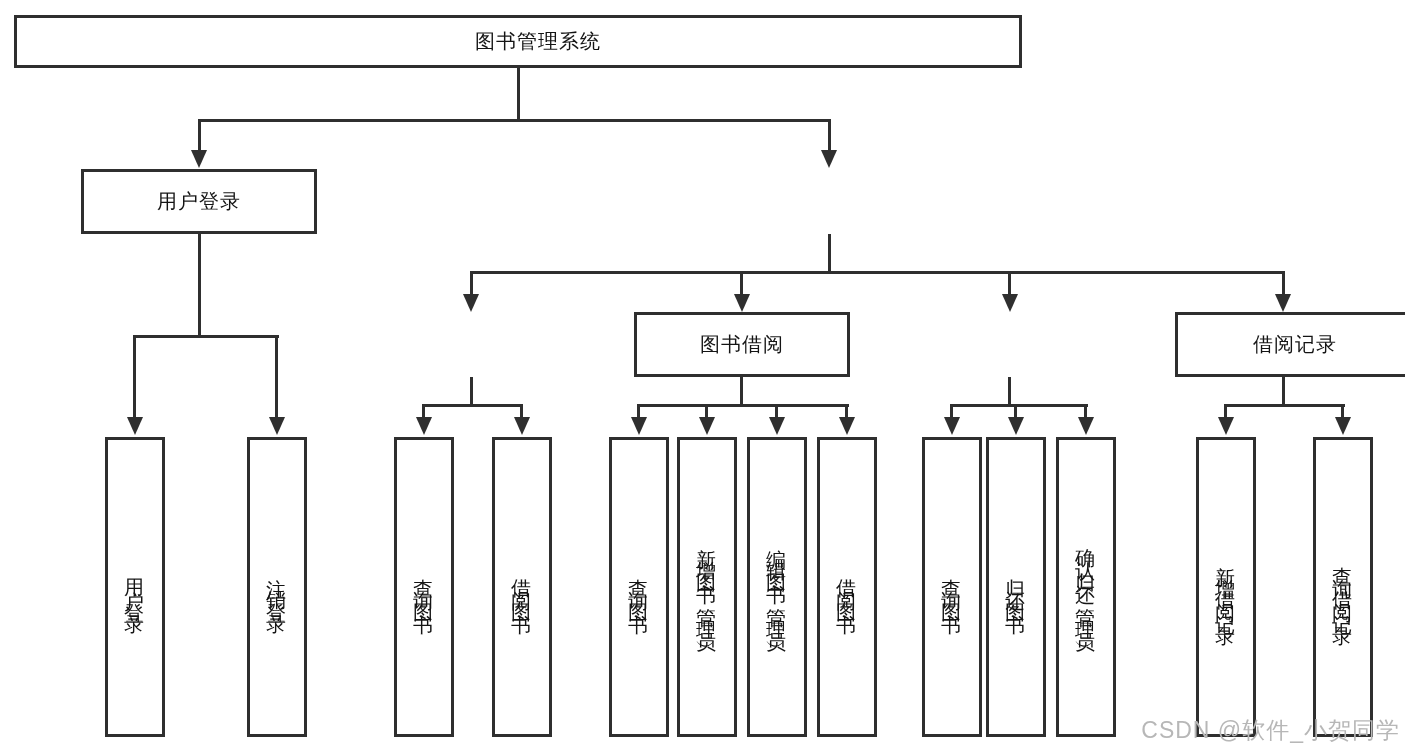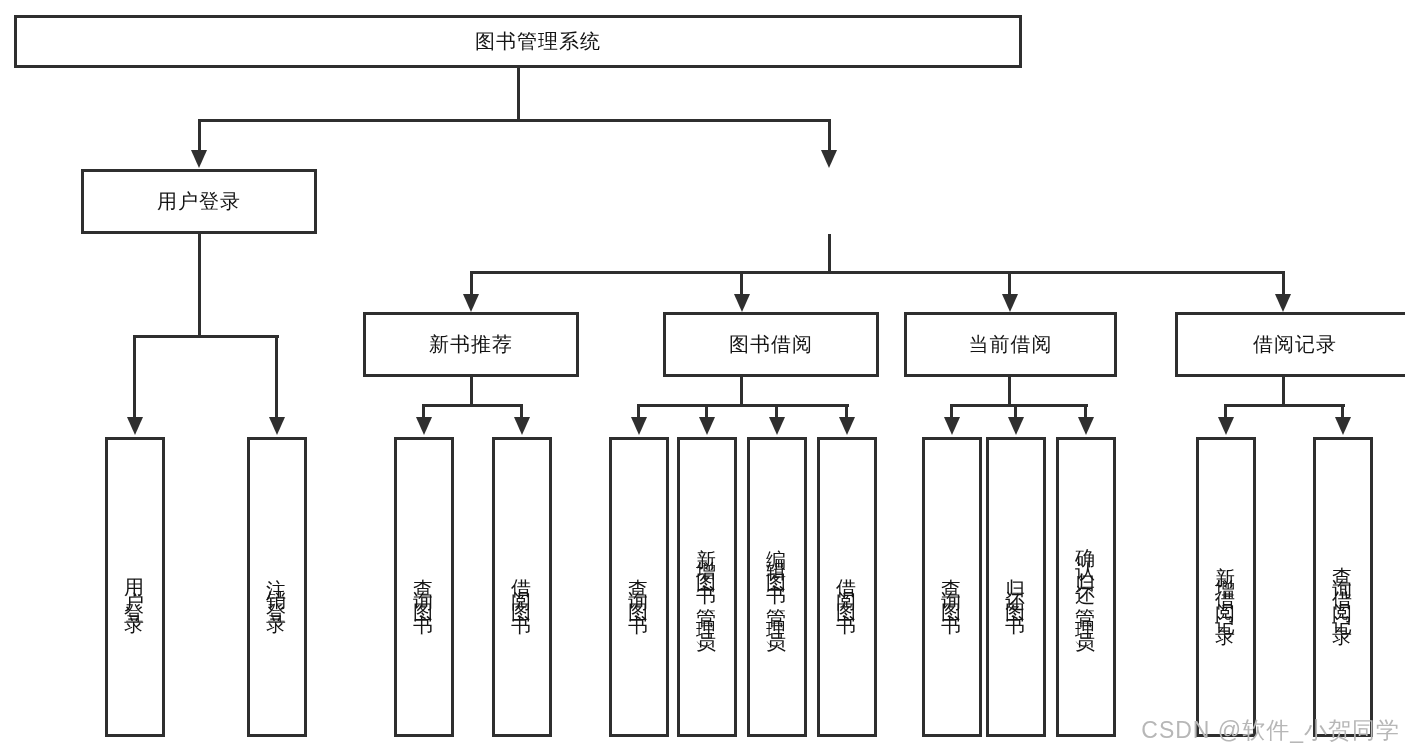--- a/index.html
+++ b/index.html
@@ -53,23 +53,21 @@
   <div class="hline" style="left:470px; top:271px; width:815px;"></div>
   <div class="vline" style="left:470px; top:271px; height:23px;"></div>
   <div class="arrow" style="left:463px; top:294px;"></div>
   <div class="vline" style="left:740px; top:271px; height:23px;"></div>
   <div class="arrow" style="left:734px; top:294px;"></div>
   <div class="vline" style="left:1008px; top:271px; height:23px;"></div>
   <div class="arrow" style="left:1002px; top:294px;"></div>
   <div class="vline" style="left:1282px; top:271px; height:23px;"></div>
   <div class="arrow" style="left:1275px; top:294px;"></div>
 
-  <div class="box" style="left:363px; top:312px; width:216px; height:65px;">新书推荐</div>
-  <div class="box" style="left:634px; top:312px; width:216px; height:65px;margin-left:29px;">图书借阅</div>
-  <div class="box" style="left:904px; top:312px; width:213px; height:65px;">当前借阅</div>
+  <div class="box" style="left:634px; top:312px; width:216px; height:65px;">图书借阅</div>
   <div class="box" style="left:1175px; top:312px; width:240px; height:65px;">借阅记录</div>
 
   <div class="vline" style="left:198px; top:234px; height:101px;"></div>
   <div class="hline" style="left:133px; top:335px; width:146px;"></div>
   <div class="vline" style="left:133px; top:335px; height:82px;"></div>
   <div class="arrow" style="left:127px; top:417px;"></div>
   <div class="vline" style="left:275px; top:335px; height:82px;"></div>
   <div class="arrow" style="left:269px; top:417px;"></div>
 
   <div class="vline" style="left:470px; top:377px; height:27px;"></div>

